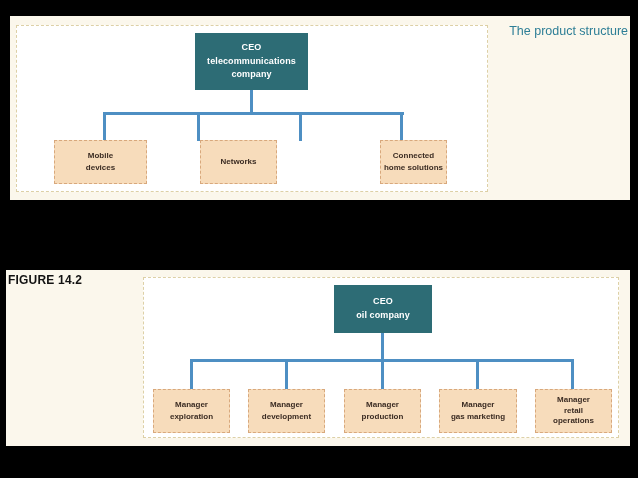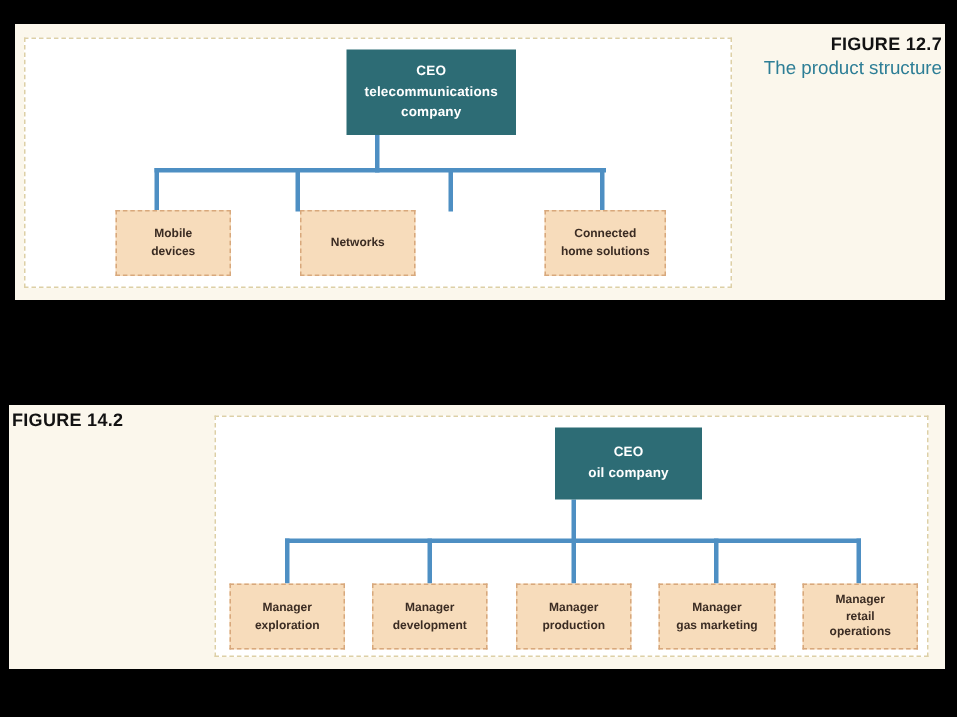--- a/index.html
+++ b/index.html
@@ -6,57 +6,56 @@
   #stage{
     position:relative;width:638px;height:478px;background:#000;overflow:hidden;
     font-family:"Liberation Sans","DejaVu Sans",sans-serif;
   }
   .panel{position:absolute;background:#fbf7ec;}
   .dash-frame{position:absolute;background:#ffffff;border:1px dashed #ddd0a6;box-sizing:border-box;}
   .node{
     position:absolute;display:flex;align-items:center;justify-content:center;
     text-align:center;white-space:pre-line;font-weight:bold;box-sizing:border-box;padding:2px;
   }
-  .root-node{background:#2d6c75;color:#ffffff;font-size:9px;line-height:1.55;letter-spacing:0.1px;margin-left:36px;}
+  .root-node{background:#2d6c75;color:#ffffff;font-size:9px;line-height:1.55;letter-spacing:0.1px;}
   .leaf-node{background:#f7dcbb;border:1px dashed #d8a87c;color:#3b2c23;font-size:8px;line-height:1.45;}
   .line{position:absolute;background:#4e8fc3;}
   .fig-label{position:absolute;}
   .fig-num{font-weight:bold;font-size:12px;color:#121212;letter-spacing:0.2px;line-height:1.15;}
   .fig-cap{font-size:12.5px;color:#2d7e96;white-space:pre-line;line-height:1.2;margin-top:1px;}
   .align-right{text-align:right;}
 </style>
 </head>
 <body>
 
 <div id="stage">
 
   <div class="panel" style="left:10px;top:16px;width:620px;height:184px;">
   </div>
 
   <div class="dash-frame" style="left:16px;top:25px;width:472px;height:167px;"></div>
 
   <div class="fig-label align-right" style="right:10px;top:23px;width:170px;">
-    <div class="fig-num">FIGURE 12.7</div>
     <div class="fig-cap">The product structure</div>
   </div>
 
   <div class="line" style="left:250px;top:90px;width:3px;height:25px;"></div>
   <div class="line" style="left:103px;top:112px;width:301px;height:3px;"></div>
   <div class="line" style="left:103px;top:112px;width:3px;height:29px;"></div>
   <div class="line" style="left:197px;top:112px;width:3px;height:29px;"></div>
   <div class="line" style="left:299px;top:112px;width:3px;height:29px;"></div>
   <div class="line" style="left:400px;top:112px;width:3px;height:29px;"></div>
 
   <div class="node root-node" style="left:195px;top:33px;width:113px;height:57px;">CEO
 telecommunications
 company</div>
-  <div class="node leaf-node" style="left:77px;top:140px;width:77px;height:44px;">Mobile
+  <div class="node leaf-node" style="left:54px;top:140px;width:93px;height:44px;">Mobile
 devices</div>
   <div class="node leaf-node" style="left:160px;top:140px;width:77px;height:44px;margin-left:40px;">Networks</div>
-  <div class="node leaf-node" style="left:363px;top:140px;width:81px;height:44px;">Connected
+  <div class="node leaf-node" style="left:380px;top:140px;width:67px;height:44px;">Connected
 home solutions</div>
 
   <div class="panel" style="left:6px;top:270px;width:624px;height:176px;">
   </div>
 
   <div class="dash-frame" style="left:143px;top:277px;width:476px;height:161px;"></div>
 
   <div class="fig-label" style="left:8px;top:274px;width:130px;">
     <div class="fig-num">FIGURE 14.2</div>
   </div>

